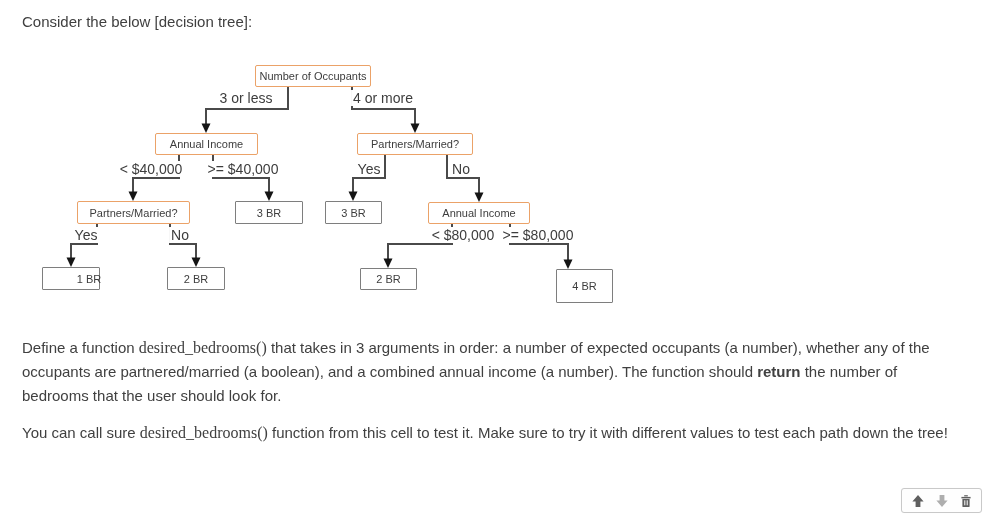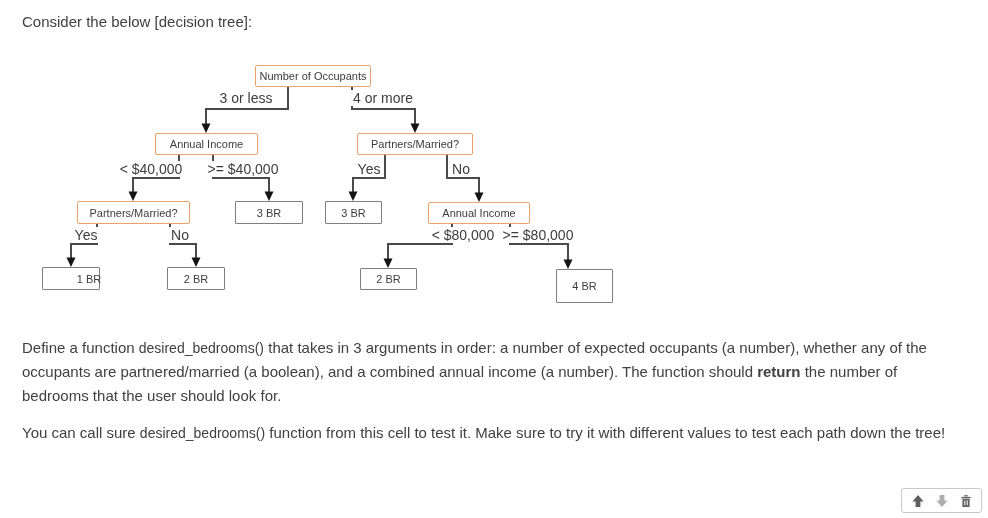--- a/index.html
+++ b/index.html
@@ -25,21 +25,21 @@
   .node.leaf { border:1.5px solid var(--leaf-border,#7e7e7e); border-radius:1px; }
   .edge-label {
     position:absolute; transform:translate(-50%,-50%);
     background:#fff; padding:0 2px; font-size:14px; white-space:nowrap;
     color:var(--node-text,#3d3d3d);
   }
 
   
   .prose { margin-top:39px; }
   .body-p { font-size:15px; line-height:24px; margin:0 0 13px 0; max-width:946px; }
-  .inline-code { font-family:Liberation Sans, sans-serif; font-size:14px; }
+  .inline-code { font-family:Liberation Serif, serif; font-size:16px; }
   .body-p strong { font-weight:bold; }
 
   
   .cell-toolbar {
     position:absolute; right:6px; bottom:5px;
     display:flex; align-items:center; gap:3px;
     background:#fefefe; border:1px solid #c9c9c9; border-radius:3px;
     padding:2px 5px; box-shadow:0 0 1px rgba(0,0,0,0.05);
   }
   .tb-btn {

